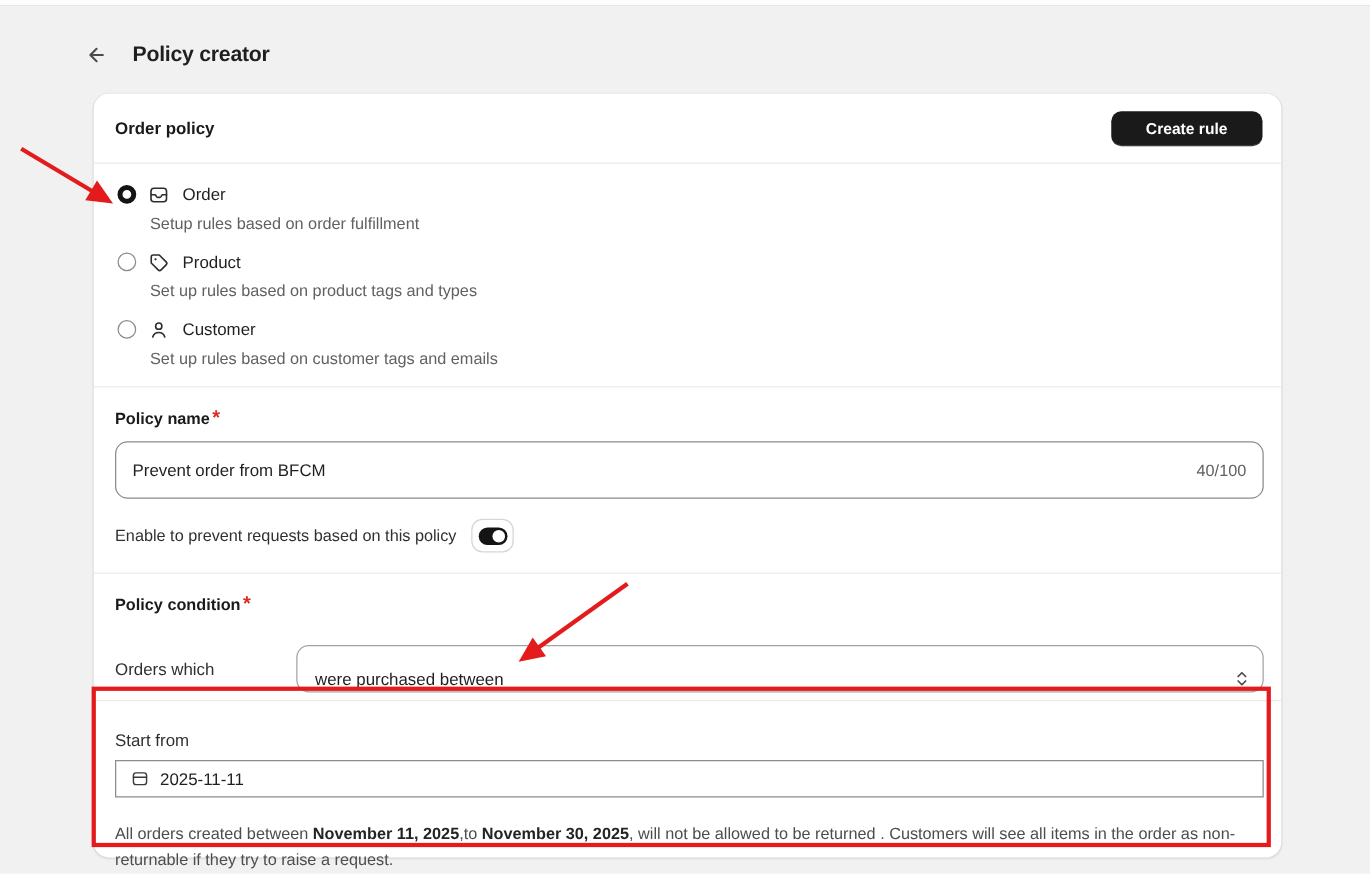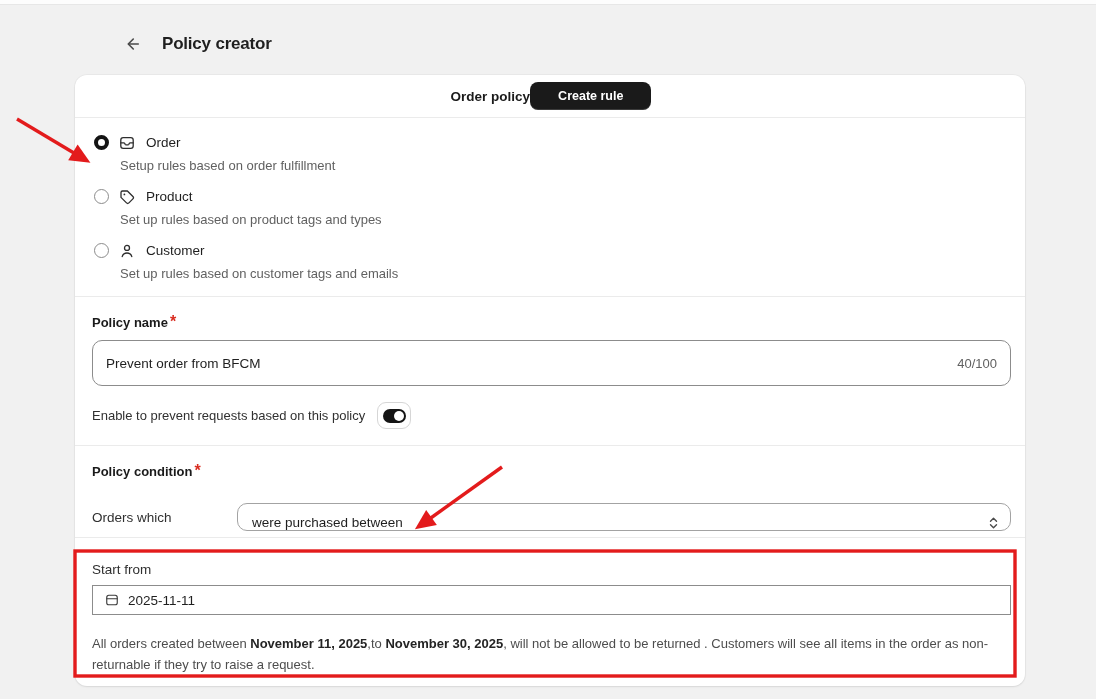--- a/index.html
+++ b/index.html
@@ -8,36 +8,36 @@
     font-family: "Liberation Sans", sans-serif;
     background: #f1f1f1;
     color: #1a1a1a;
     position: relative;
     overflow: hidden;
   }
   .topstrip { height: 5px; background: #fdfdfd; border-bottom: 1px solid #e7e7e7; }
 
   .page-header {
     display: flex; align-items: center; gap: 20px;
-    padding: 28px 0 0 120px;
+    padding: 28px 0 0 64px;
   }
   .back-btn {
     width: 22px; height: 22px; display: flex; align-items: center; justify-content: center;
     cursor: pointer; color: #4a4a4a;
   }
   .page-title { font-size: 17px; font-weight: 700; letter-spacing: -0.2px; color: #1f1f1f; }
 
   .card {
     position: absolute; left: 75px; top: 75px; width: 950px; height: 611px;
     background: #ffffff; border-radius: 12px;
     box-shadow: 0 1px 2px rgba(0,0,0,0.08), 0 0 0 1px rgba(0,0,0,0.03);
   }
 
   .card-header {
-    height: 43px; display: flex; align-items: center; justify-content: center;
+    height: 56px; display: flex; align-items: center; justify-content: space-between;
     padding: 0 15px 0 17px; border-bottom: 1px solid #ebebeb;
   }
   .card-title { font-size: 13.5px; font-weight: 700; color: #1a1a1a; }
   .create-rule-btn {
     background: #1a1a1a; color: #ffffff; font-size: 12.5px; font-weight: 600;
     font-family: "Liberation Sans", sans-serif;
     border: none; border-radius: 8px; padding: 7px 28px; cursor: pointer;
     box-shadow: inset 0 -1px 0 rgba(255,255,255,0.15);
   }
 
@@ -83,22 +83,22 @@
   }
   .toggle-knob {
     position: absolute; right: 2px; top: 2px; width: 10px; height: 10px;
     border-radius: 50%; background: #fff;
   }
 
   .condition-section { padding-bottom: 6px; }
   .condition-row { display: flex; align-items: center; margin-top: 23px; }
   .condition-subject { width: 145px; font-size: 13.5px; color: #303030; flex: 0 0 auto; }
   .select-box {
-    flex: 1; height: 28px; border: 1px solid #a3a3a3; border-radius: 10px;
-    display: flex; align-items: flex-end; justify-content: space-between;
+    flex: 1; height: 38px; border: 1px solid #a3a3a3; border-radius: 10px;
+    display: flex; align-items: center; justify-content: space-between;
     padding: 16px 11px 0 14px; background: #fff; cursor: pointer;
   }
   .select-value { font-size: 13.5px; color: #1f1f1f; }
   .select-chevrons { color: #4a4a4a; display: flex; }
 
   .date-section { padding-top: 24px; }
   .date-cols { display: flex; gap: 21px; }
   .date-col { flex: 1; }
   .date-label { font-size: 13.5px; color: #303030; }
   .date-input {

